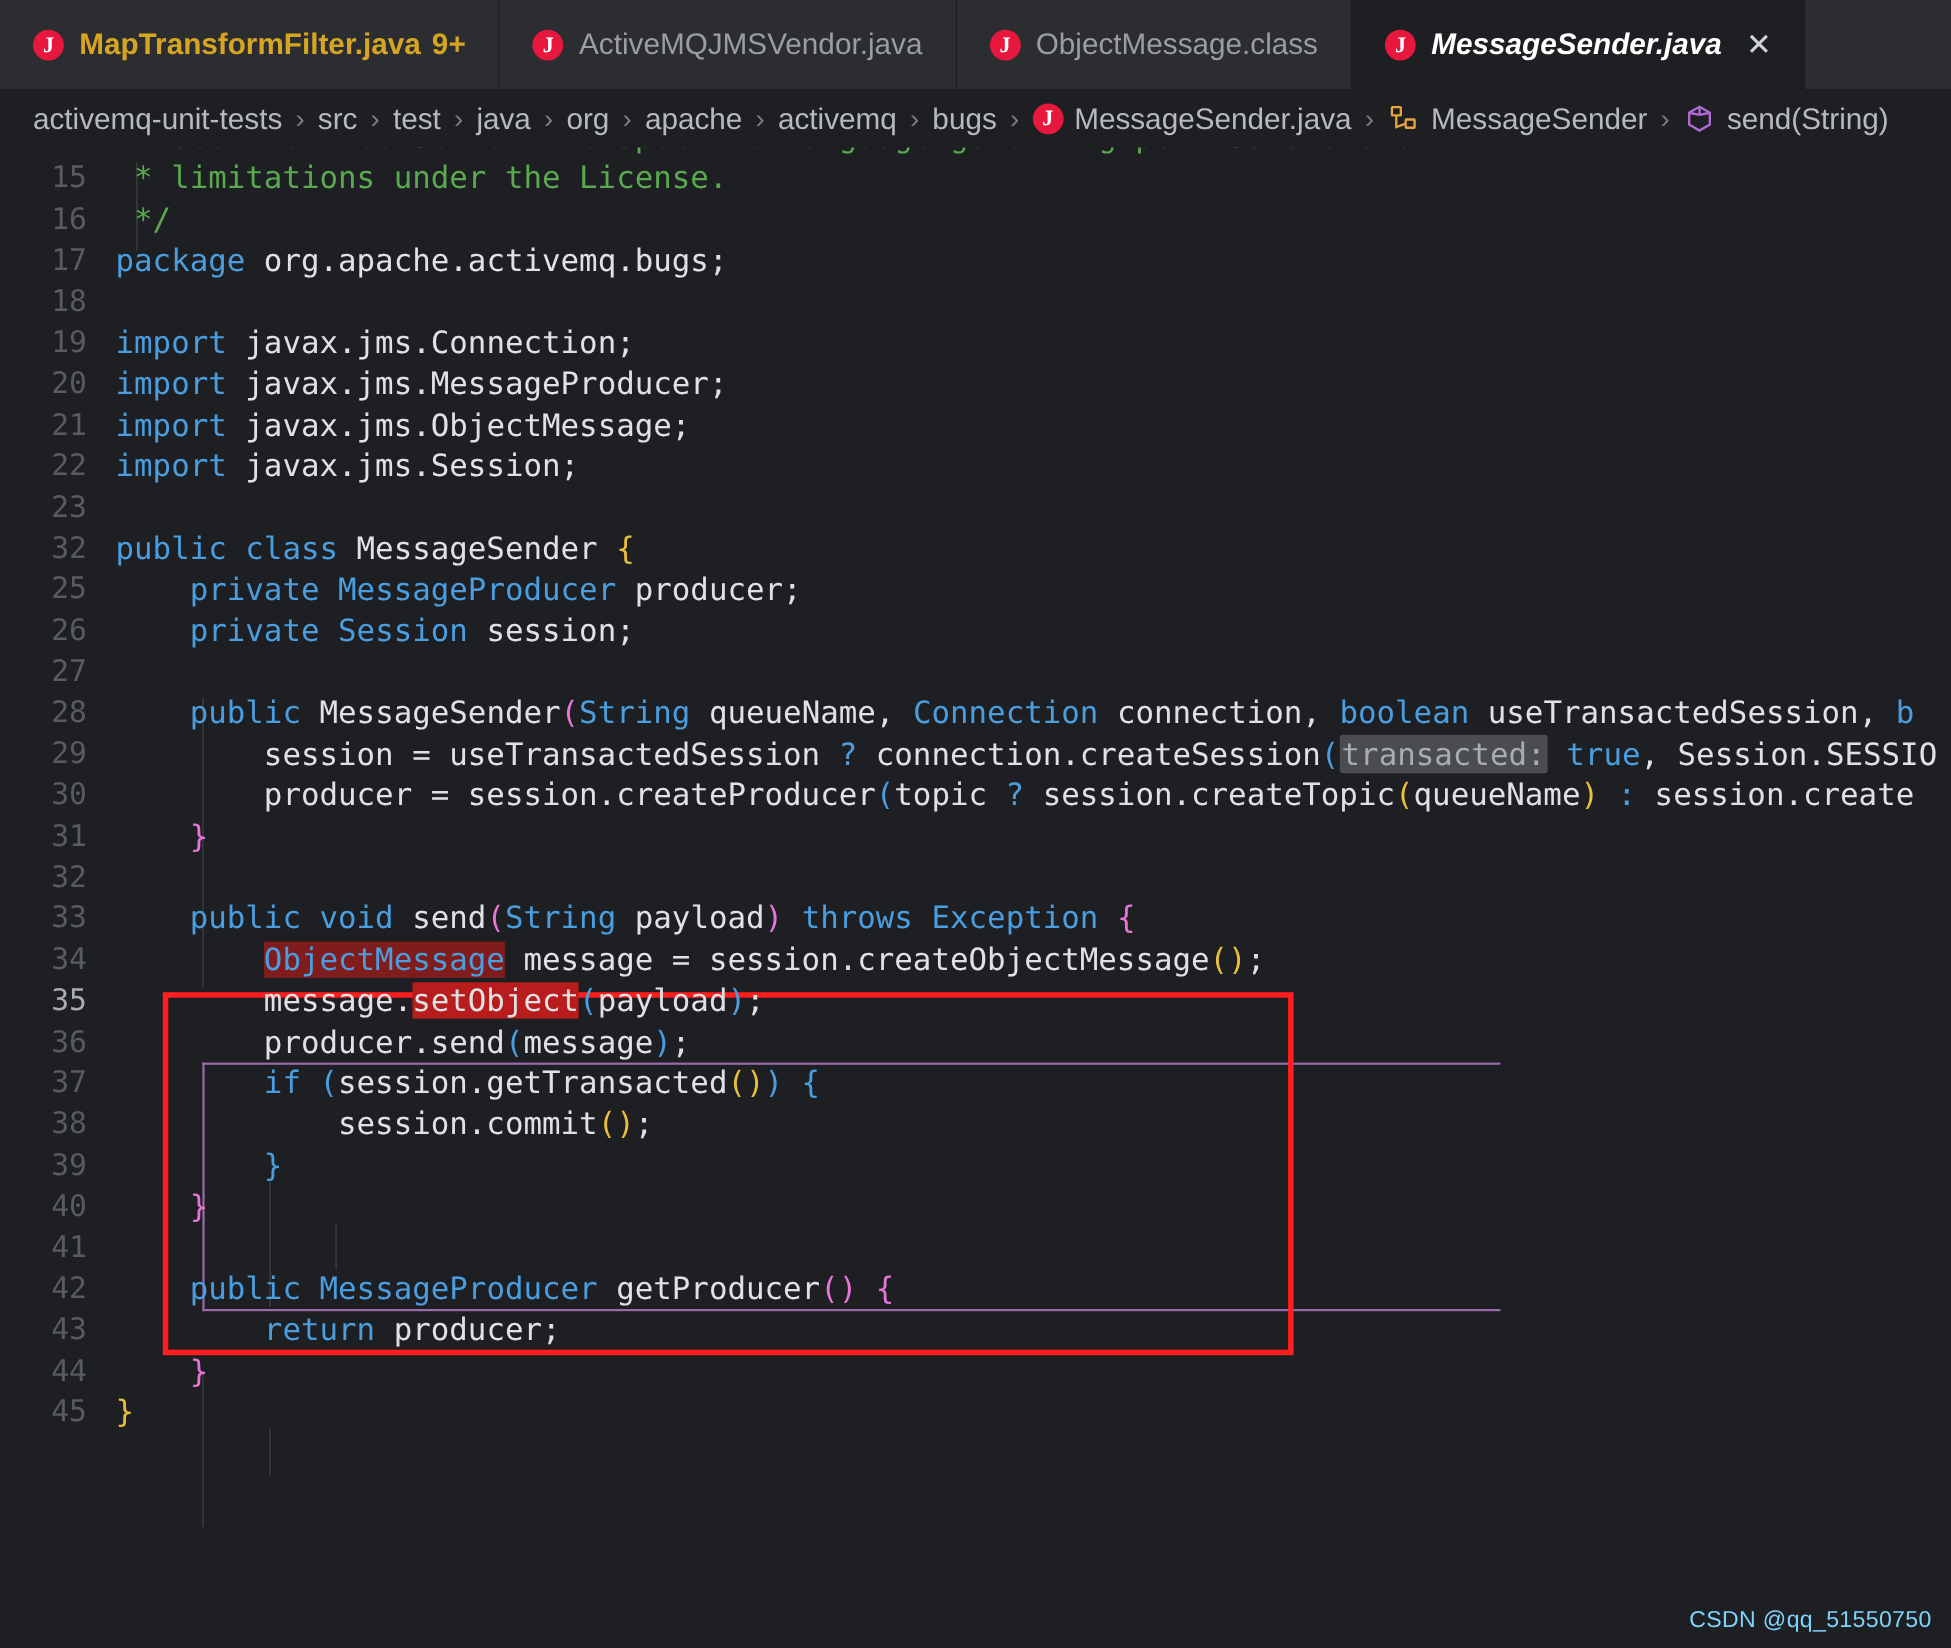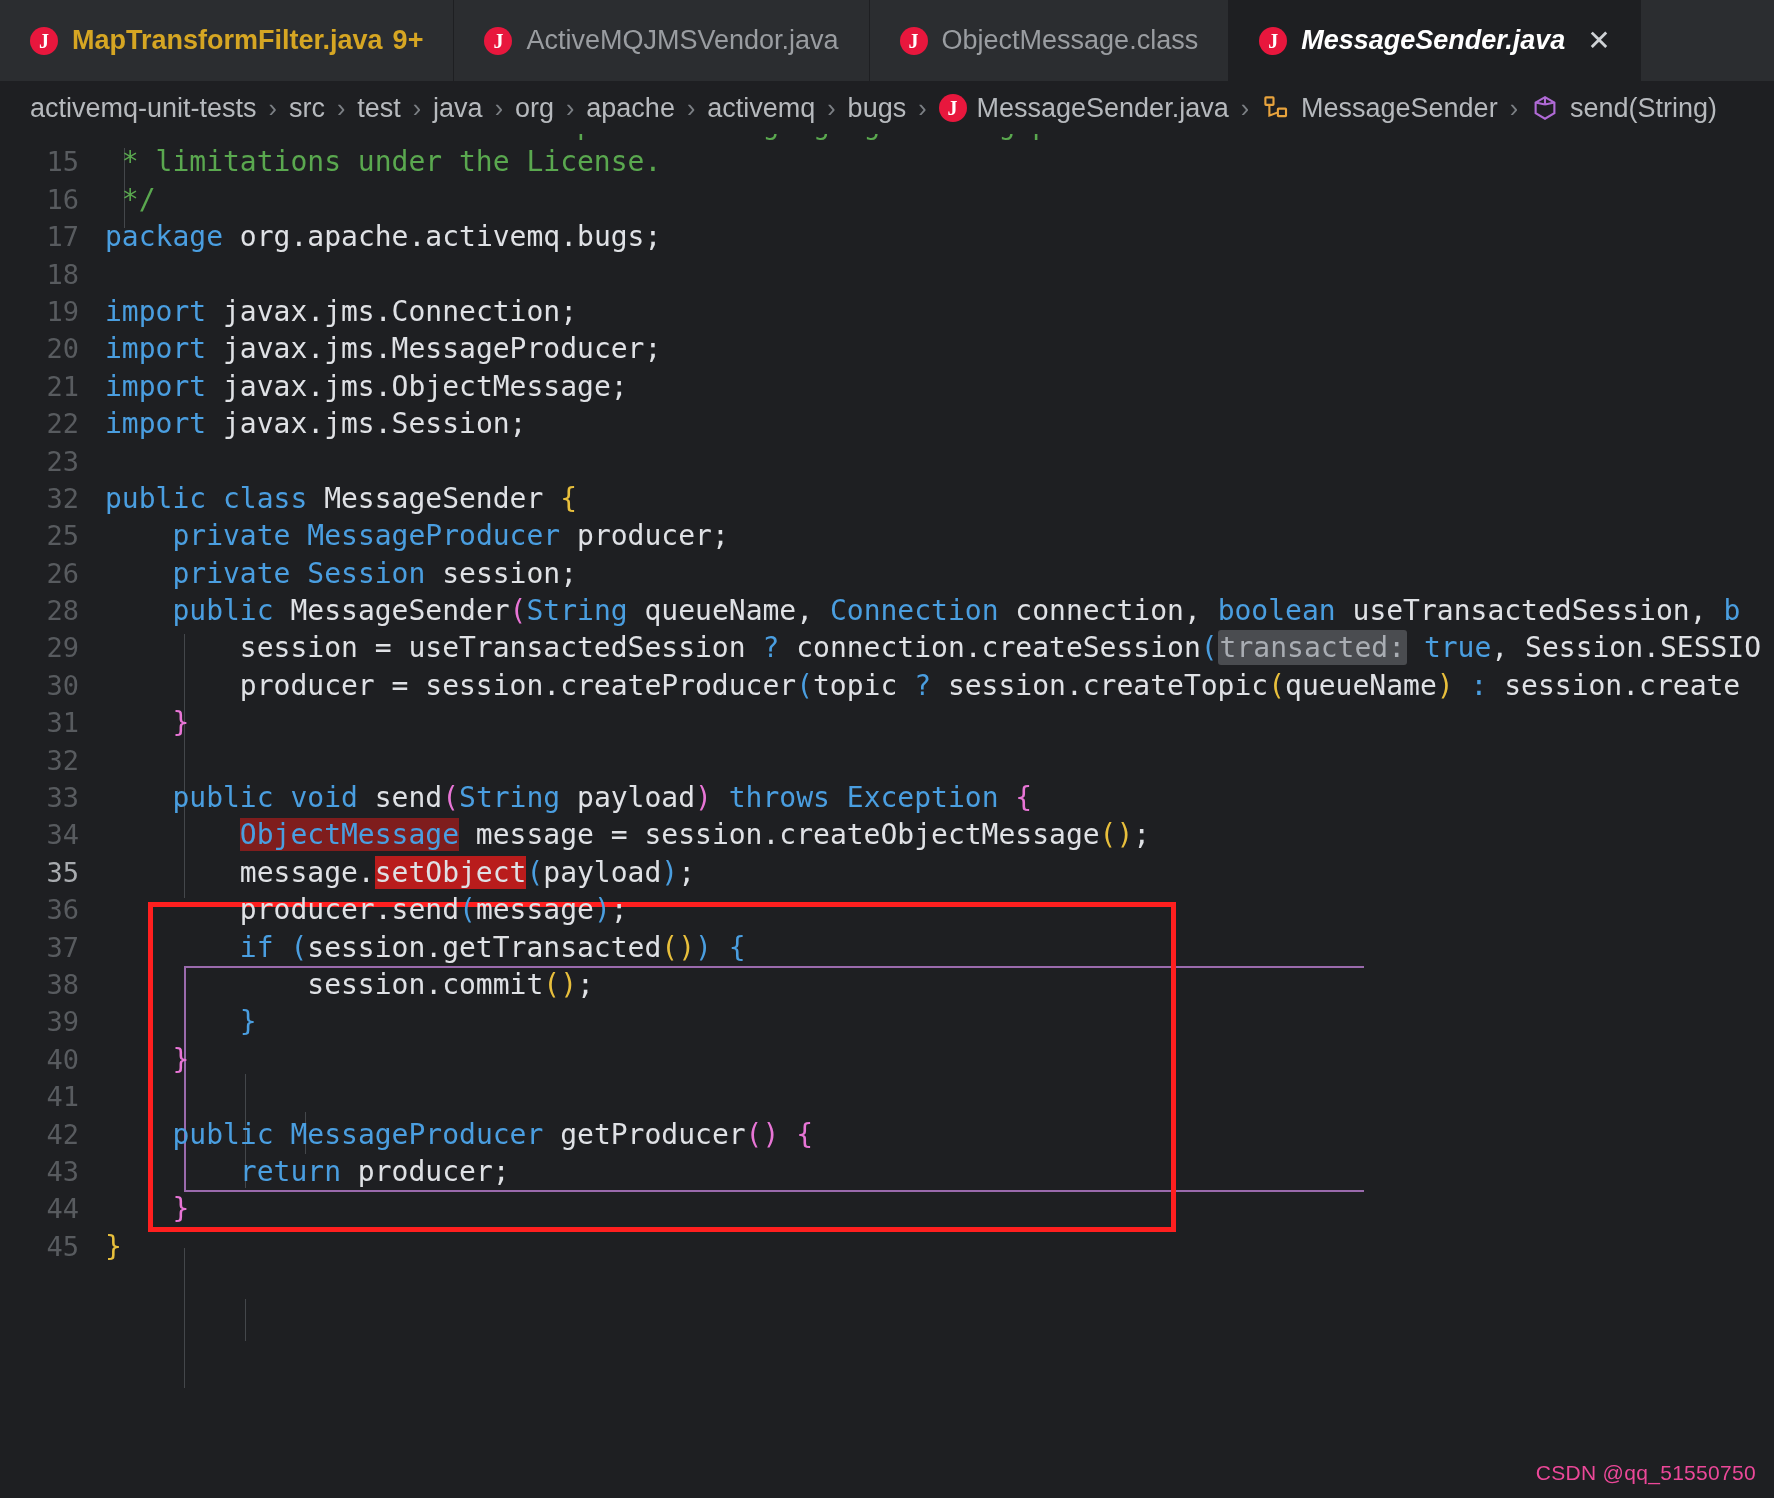--- a/index.html
+++ b/index.html
@@ -191,21 +191,21 @@
     pointer-events: none;
   }
 
   
   #watermark {
     position: absolute;
     right: 18px;
     bottom: 14px;
     font-family: "Liberation Sans", sans-serif;
     font-size: 21px;
-    color: #ec4899;
+    color: #7dd3fc;
     letter-spacing: 0.3px;
   }
 </style>
 </head>
 <body>
 
 <div id="tab-bar">
 
   <div class="tab tab-modified">
     <span class="java-icon">J</span>
@@ -376,20 +376,24 @@
     <div class="line">
       <span class="gutter">25</span>
       <span class="code"><span class="white">    </span><span class="kw2">private</span><span class="type"> MessageProducer</span><span class="white"> producer;</span></span>
     </div>
 
     <div class="line">
       <span class="gutter">26</span>
       <span class="code"><span class="white">    </span><span class="kw2">private</span><span class="type"> Session</span><span class="white"> session;</span></span>
     </div>
 
+    <div class="line">
+      <span class="gutter">27</span>
+      <span class="code"></span>
+    </div>
 
     <div class="line">
       <span class="gutter">28</span>
       <span class="code"><span class="white">    </span><span class="kw2">public</span><span class="white"> MessageSender</span><span class="punct-pink">(</span><span class="type">String</span><span class="white"> queueName, </span><span class="type">Connection</span><span class="white"> connection, </span><span class="kw2">boolean</span><span class="white"> useTransactedSession, </span><span class="kw2">b</span></span>
     </div>
 
     <div class="line">
       <span class="gutter">29</span>
       <span class="code"><span class="white">        </span><span class="white">session = useTransactedSession </span><span class="punct-blue">?</span><span class="white"> connection.createSession</span><span class="punct-blue">(</span><span class="inlay">transacted:</span><span class="kw2"> true</span><span class="white">, Session.SESSIO</span></span>
     </div>

